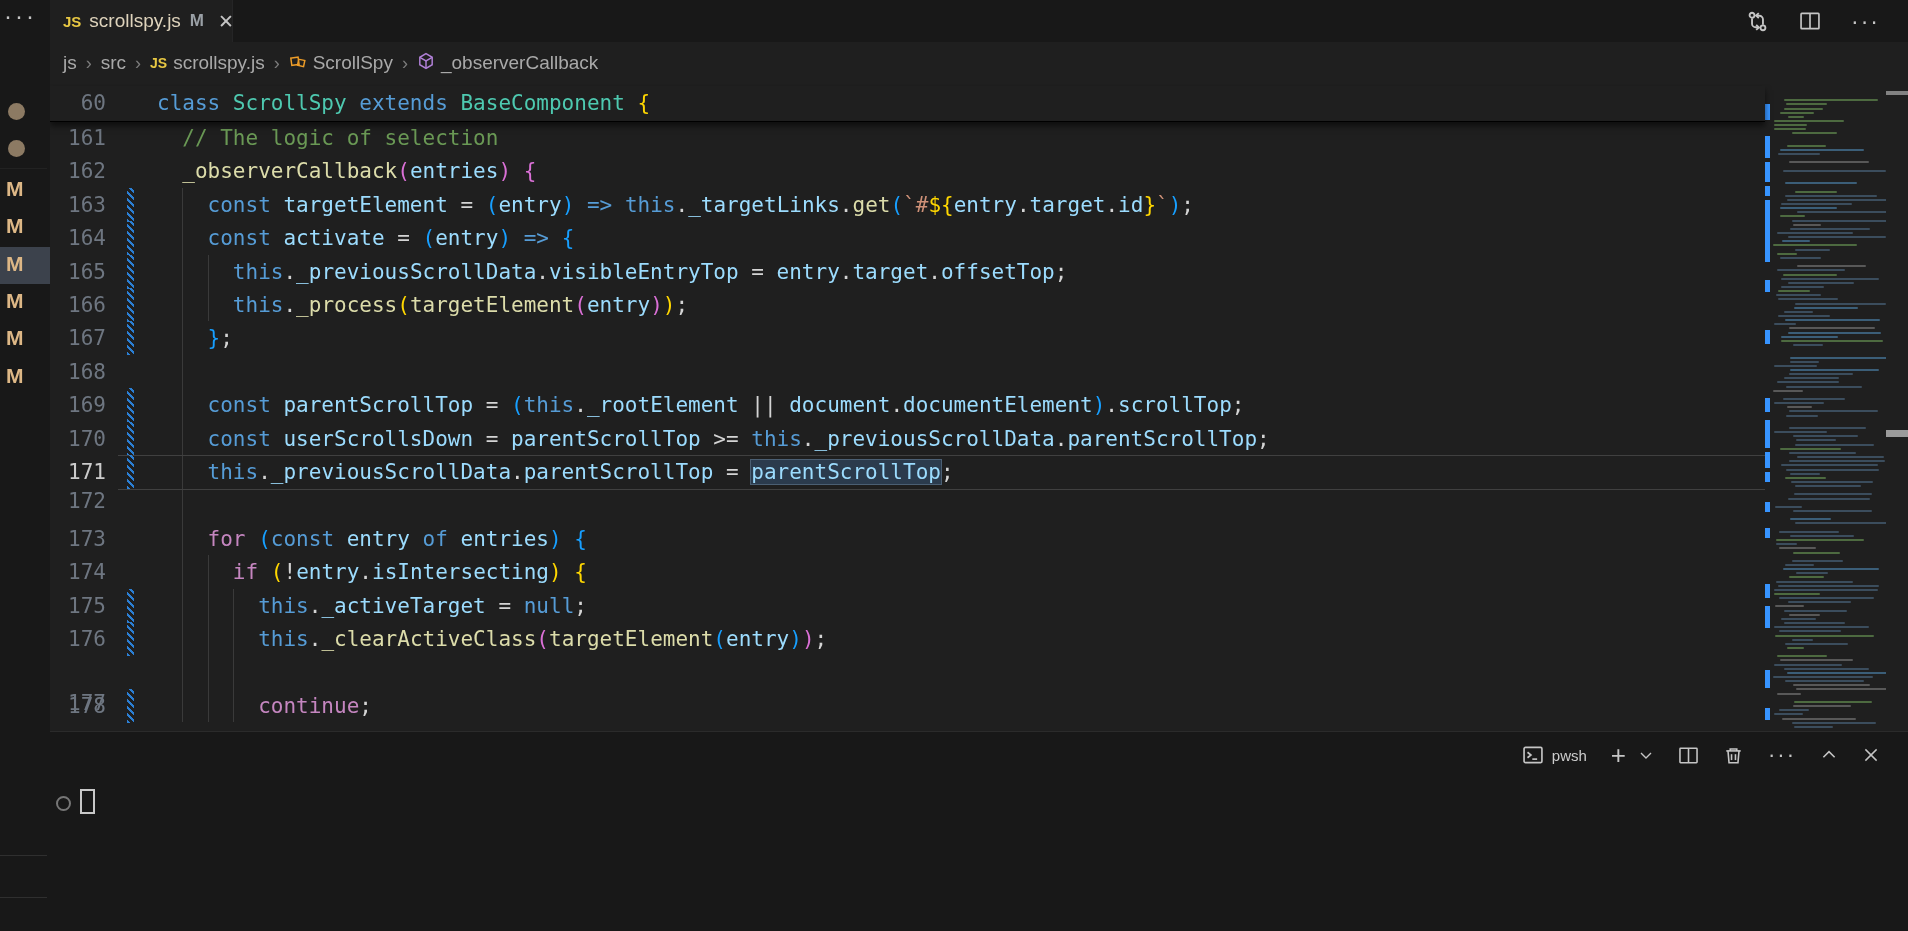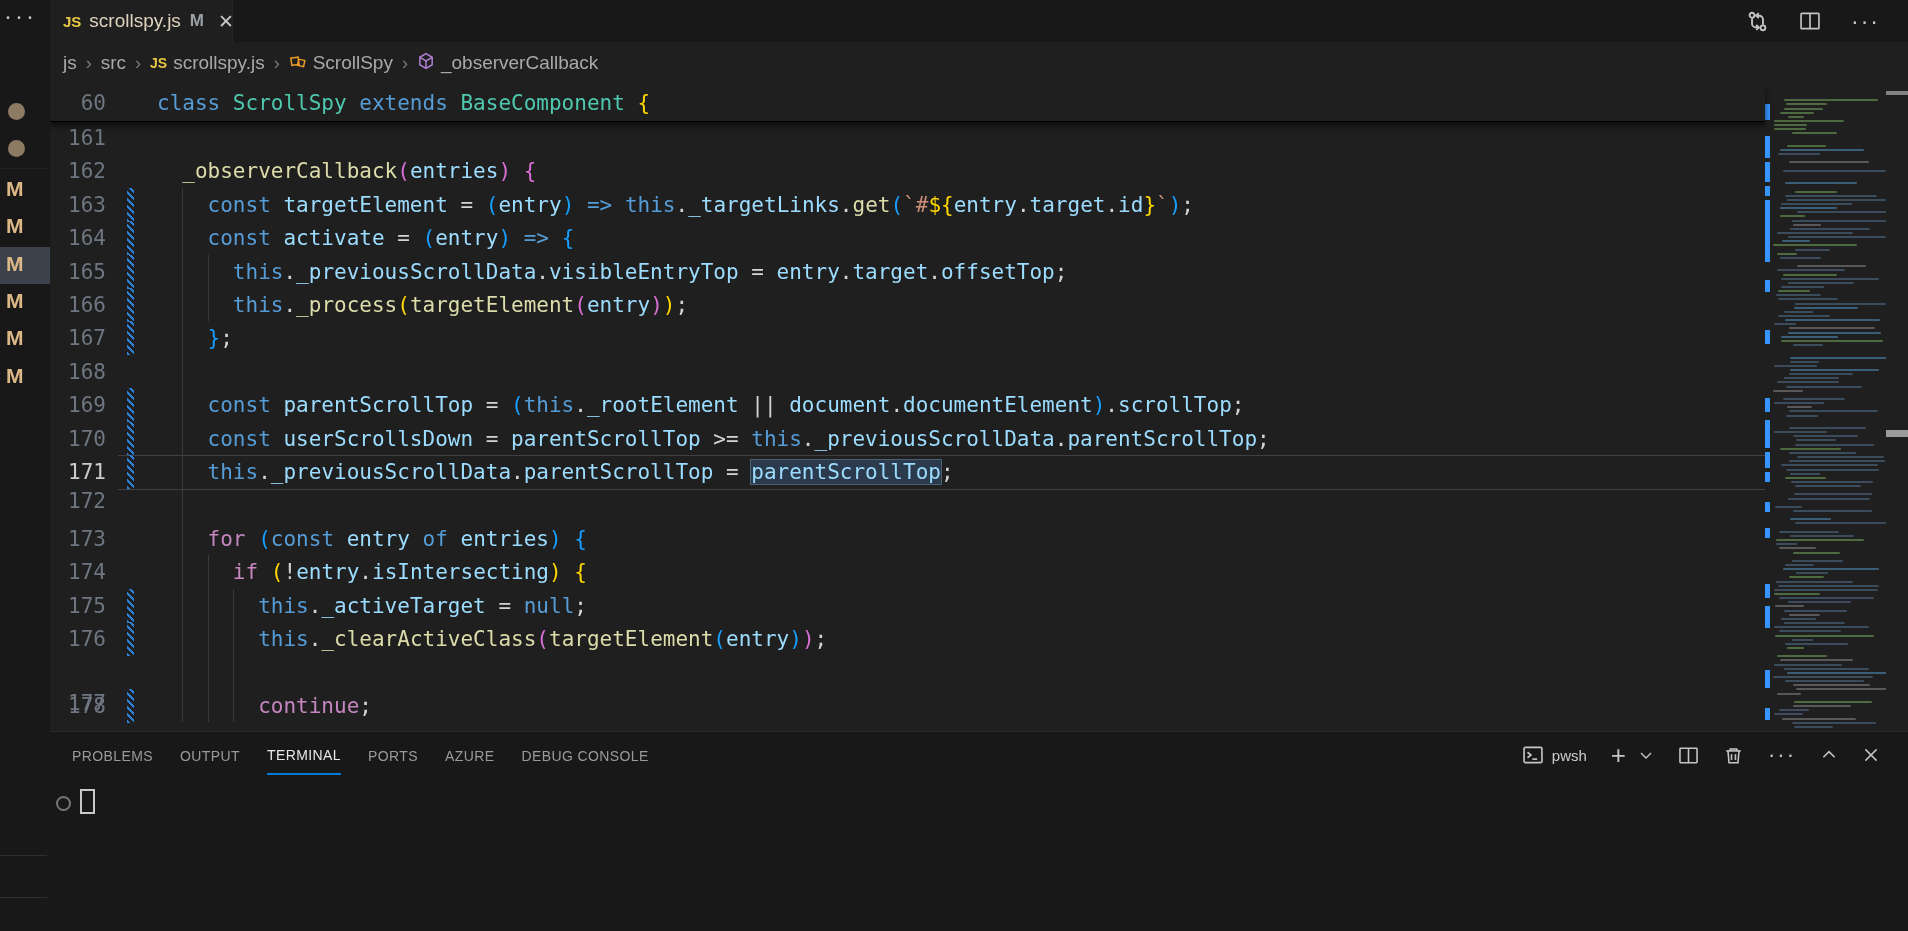--- a/index.html
+++ b/index.html
@@ -174,21 +174,21 @@
   </div>
 
   <div id="editor">
     <div id="guides">
         <div class="guide" style="left: 132.28px; top: 103.8px; height: 534.4px;"></div>
         <div class="guide" style="left: 157.56px; top: 170.6px; height: 66.8px;"></div>
         <div class="guide" style="left: 157.56px; top: 471.2px; height: 167px;"></div>
         <div class="guide" style="left: 182.84px; top: 504.6px; height: 133.6px;"></div>
       </div>
     <div id="rows">
-        <div class="code-row" style="top: 37px;"><span class="ln">161</span><span class="code"><span class="tk-o">  </span></span></div>
+        <div class="code-row" style="top: 37px;"><span class="ln">161</span><span class="code"><span class="tk-o">  </span><span class="tk-m">// The logic of selection</span></span></div>
         <div class="code-row" style="top: 70.4px;"><span class="ln">162</span><span class="code"><span class="tk-o">  </span><span class="tk-f">_observerCallback</span><span class="tk-b2">(</span><span class="tk-v">entries</span><span class="tk-b2">)</span><span class="tk-o"> </span><span class="tk-b2">{</span></span></div>
         <div class="code-row" style="top: 103.8px;"><span class="ln">163</span><span class="chg"></span><span class="code"><span class="tk-o">    </span><span class="tk-k">const </span><span class="tk-v">targetElement </span><span class="tk-o">= </span><span class="tk-b3">(</span><span class="tk-v">entry</span><span class="tk-b3">)</span><span class="tk-o"> </span><span class="tk-k">=&gt;</span><span class="tk-o"> </span><span class="tk-k">this</span><span class="tk-o">.</span><span class="tk-v">_targetLinks</span><span class="tk-o">.</span><span class="tk-f">get</span><span class="tk-b3">(</span><span class="tk-s">`#</span><span class="tk-b1">${</span><span class="tk-v">entry</span><span class="tk-o">.</span><span class="tk-v">target</span><span class="tk-o">.</span><span class="tk-v">id</span><span class="tk-b1">}</span><span class="tk-s">`</span><span class="tk-b3">)</span><span class="tk-o">;</span></span></div>
         <div class="code-row" style="top: 137.2px;"><span class="ln">164</span><span class="chg"></span><span class="code"><span class="tk-o">    </span><span class="tk-k">const </span><span class="tk-v">activate </span><span class="tk-o">= </span><span class="tk-b3">(</span><span class="tk-v">entry</span><span class="tk-b3">)</span><span class="tk-o"> </span><span class="tk-k">=&gt;</span><span class="tk-o"> </span><span class="tk-b3">{</span></span></div>
         <div class="code-row" style="top: 170.6px;"><span class="ln">165</span><span class="chg"></span><span class="code"><span class="tk-o">      </span><span class="tk-k">this</span><span class="tk-o">.</span><span class="tk-v">_previousScrollData</span><span class="tk-o">.</span><span class="tk-v">visibleEntryTop</span><span class="tk-o"> = </span><span class="tk-v">entry</span><span class="tk-o">.</span><span class="tk-v">target</span><span class="tk-o">.</span><span class="tk-v">offsetTop</span><span class="tk-o">;</span></span></div>
         <div class="code-row" style="top: 204px;"><span class="ln">166</span><span class="chg"></span><span class="code"><span class="tk-o">      </span><span class="tk-k">this</span><span class="tk-o">.</span><span class="tk-f">_process</span><span class="tk-b1">(</span><span class="tk-f">targetElement</span><span class="tk-b2">(</span><span class="tk-v">entry</span><span class="tk-b2">)</span><span class="tk-b1">)</span><span class="tk-o">;</span></span></div>
         <div class="code-row" style="top: 237.4px;"><span class="ln">167</span><span class="chg"></span><span class="code"><span class="tk-o">    </span><span class="tk-b3">}</span><span class="tk-o">;</span></span></div>
         <div class="code-row" style="top: 270.8px;"><span class="ln">168</span><span class="code"></span></div>
         <div class="code-row" style="top: 304.2px;"><span class="ln">169</span><span class="chg"></span><span class="code"><span class="tk-o">    </span><span class="tk-k">const </span><span class="tk-v">parentScrollTop </span><span class="tk-o">= </span><span class="tk-b3">(</span><span class="tk-k">this</span><span class="tk-o">.</span><span class="tk-v">_rootElement</span><span class="tk-o"> || </span><span class="tk-v">document</span><span class="tk-o">.</span><span class="tk-v">documentElement</span><span class="tk-b3">)</span><span class="tk-o">.</span><span class="tk-v">scrollTop</span><span class="tk-o">;</span></span></div>
         <div class="code-row" style="top: 337.6px;"><span class="ln">170</span><span class="chg"></span><span class="code"><span class="tk-o">    </span><span class="tk-k">const </span><span class="tk-v">userScrollsDown </span><span class="tk-o">= </span><span class="tk-v">parentScrollTop</span><span class="tk-o"> &gt;= </span><span class="tk-k">this</span><span class="tk-o">.</span><span class="tk-v">_previousScrollData</span><span class="tk-o">.</span><span class="tk-v">parentScrollTop</span><span class="tk-o">;</span></span></div>
         <div class="code-row cur" style="top: 371px;"><div class="cur-box"></div><span class="ln">171</span><span class="chg"></span><span class="code"><span class="tk-o">    </span><span class="tk-k">this</span><span class="tk-o">.</span><span class="tk-v">_previousScrollData</span><span class="tk-o">.</span><span class="tk-v">parentScrollTop</span><span class="tk-o"> = </span><span class="tk-v tk-hl">parentScrollTop</span><span class="tk-o">;</span></span></div>
@@ -361,28 +361,20 @@
         <div class="rl-bar" style="top: 356px; background: rgb(36, 114, 200);"></div>
         <div class="rl-bar" style="top: 440px; background: rgb(36, 114, 200);"></div>
         <div class="rl-bar" style="top: 550px; background: rgb(36, 114, 200);"></div>
         <div class="rl-bar" style="top: 618px; background: rgb(36, 114, 200);"></div>
         <div class="rl-cur" style="top: 344px; height: 7px;"></div>
         <div class="rl-cur" style="opacity: 0.8; top: 5px; height: 4px;"></div>
       </div>
   </div>
 
   <div id="panel">
-    <div id="panel-tabs">
-        <div class="p-tab">PROBLEMS</div>
-        <div class="p-tab">OUTPUT</div>
-        <div class="p-tab active">TERMINAL</div>
-        <div class="p-tab">PORTS</div>
-        <div class="p-tab">AZURE</div>
-        <div class="p-tab">DEBUG CONSOLE</div>
-      </div>
     <div id="panel-actions">
       <span id="pwsh-chip">
         <span class="pa-icon">
           <svg width="22" height="22" viewBox="0 0 16 16" fill="none" stroke="#c5c5c5" stroke-width="1.2">
             <rect x="1.5" y="2.5" width="13" height="11" rx="1"></rect>
             <polyline points="4,6 6.5,8 4,10"></polyline>
               <line x1="7.5" y1="11" x2="11" y2="11"></line>
           </svg>
         </span>
         <span id="pwsh-label">pwsh</span>

